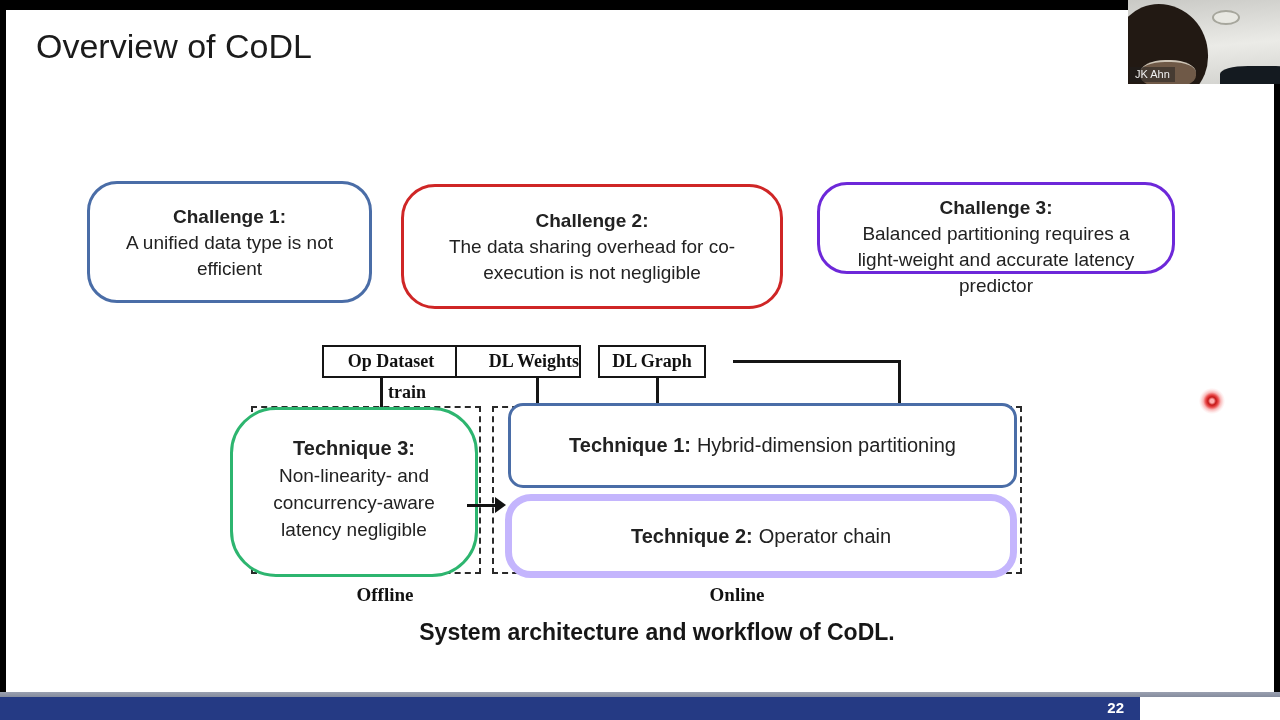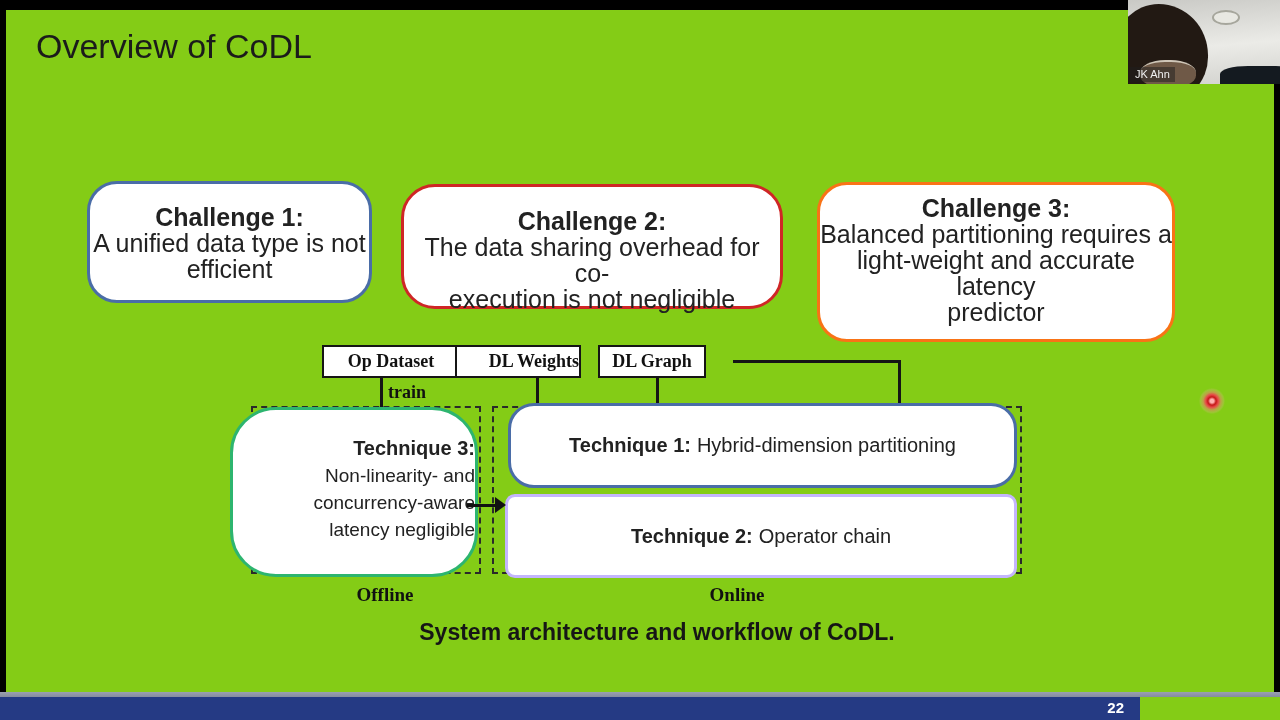--- a/index.html
+++ b/index.html
@@ -1,33 +1,33 @@
 <!DOCTYPE html>
 <html><head>
 <meta charset="utf-8">
 <style>
   html,body{margin:0;padding:0;background:#000;}
-  #stage{position:relative;width:1280px;height:720px;background:#84cc16;overflow:hidden;
+  #stage{position:relative;width:1280px;height:720px;background:#ffffff;overflow:hidden;
          font-family:"Liberation Sans",sans-serif;}
 
   
   .top-black{position:absolute;left:0;top:0;width:1280px;height:10px;background:#000;}
   .left-black{position:absolute;left:0;top:0;width:6px;height:697px;background:#000;}
   .right-black{position:absolute;left:1274px;top:0;width:6px;height:697px;background:#000;}
 
   
   .slide-title{position:absolute;left:36px;top:27px;font-size:34px;color:#1b1b1b;}
 
   
   .challenge{position:absolute;background:#fff;text-align:center;color:#222;
-             font-size:25px;line-height:26px;box-sizing:border-box;}
+             font-size:19px;line-height:26px;box-sizing:border-box;}
   .challenge .c-title{font-weight:bold;}
   .c1{left:87px;top:181px;width:285px;height:122px;border:3px solid #4a6da7;border-radius:30px;padding-top:20px;}
   .c2{left:401px;top:184px;width:382px;height:125px;border:3px solid #cf2626;border-radius:34px;padding-top:21px;text-align:center;}
-  .c3{left:817px;top:182px;width:358px;height:160px;border:3px solid #f97316;border-radius:30px;padding-top:10px;}
+  .c3{left:817px;top:182px;width:358px;height:92px;border:3px solid #6d28d9;border-radius:30px;padding-top:10px;}
 
   
   .inbox{position:absolute;top:345px;height:33px;border:2px solid #151515;background:#fff;
          display:flex;align-items:center;justify-content:center;
          font-family:"Liberation Serif",serif;font-weight:bold;font-size:18px;color:#111;box-sizing:border-box;}
   .in1{left:322px;width:138px;}
   .in2{left:455px;width:126px;justify-content:flex-end;}
   .in3{left:598px;width:108px;}
   .train-label{position:absolute;left:388px;top:382px;font-family:"Liberation Serif",serif;
                font-weight:bold;font-size:18px;color:#111;}
@@ -41,25 +41,25 @@
   .v-right{left:898px;top:360px;width:3px;height:44px;}
 
   
   .dashed{position:absolute;border:2px dashed #2a2a2a;box-sizing:border-box;z-index:0;background:transparent;}
   .dash-offline{left:251px;top:406px;width:230px;height:168px;}
   .dash-online{left:492px;top:406px;width:530px;height:168px;}
 
   
   .tech{position:absolute;background:#fff;z-index:1;box-sizing:border-box;text-align:center;color:#222;}
   .t3{left:230px;top:407px;width:248px;height:170px;border:3px solid #2db56f;border-radius:46px;
-      font-size:19px;line-height:27px;padding-top:25px;text-align:right;}
+      font-size:19px;line-height:27px;padding-top:25px;}
   .t3 .t-title{font-weight:bold;font-size:20px;}
-  .t1{left:508px;top:403px;width:509px;height:85px;border:3px solid #4a6da7;border-radius:26px;
+  .t1{left:508px;top:403px;width:509px;height:85px;border:3px solid #4a6da7;border-radius:15px;
       display:flex;align-items:center;justify-content:center;font-size:20px;}
-  .t2{left:505px;top:494px;width:512px;height:84px;border:3px solid #c4b5fd;border-radius:10px;
+  .t2{left:505px;top:494px;width:512px;height:84px;border:7px solid #c4b5fd;border-radius:26px;
       display:flex;align-items:center;justify-content:center;font-size:20px;}
   .t1 .t-title,.t2 .t-title{font-weight:bold;}
   .t1 .t-body,.t2 .t-body{margin-left:6px;}
 
   
   .arrow-line{position:absolute;left:467px;top:504px;width:30px;height:3px;background:#111;z-index:2;}
   .arrow-head{position:absolute;left:495px;top:497px;width:0;height:0;z-index:2;
               border-top:8px solid transparent;border-bottom:8px solid transparent;border-left:11px solid #111;}
 
   

